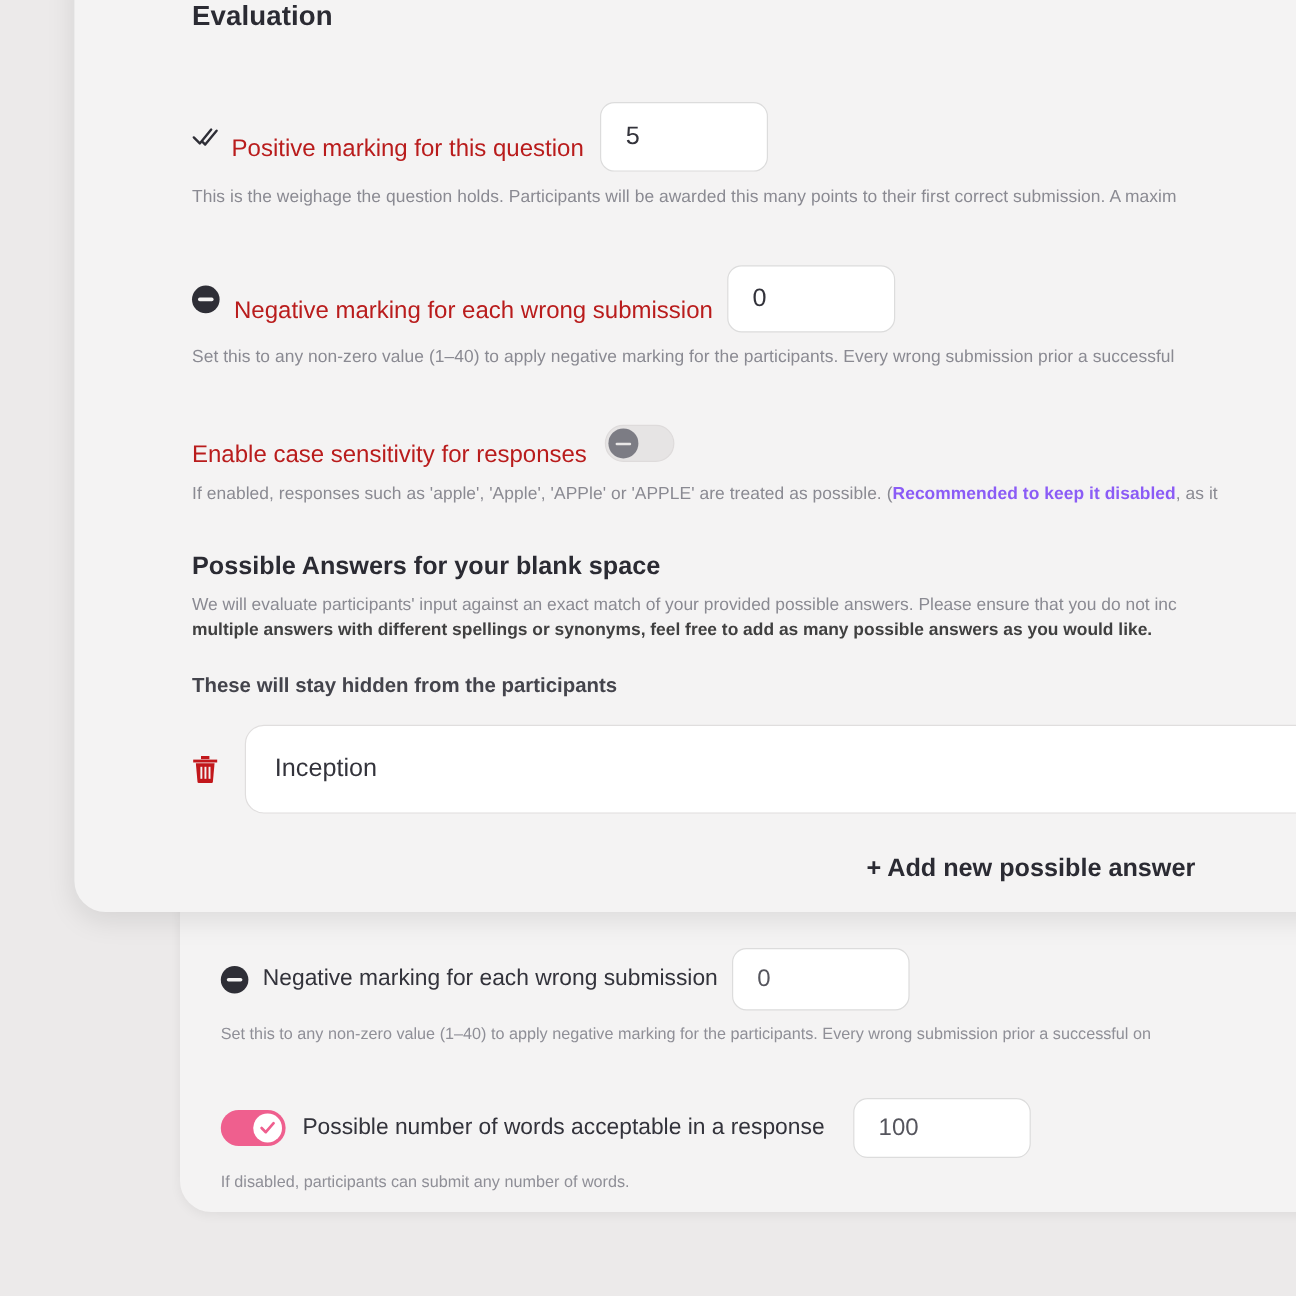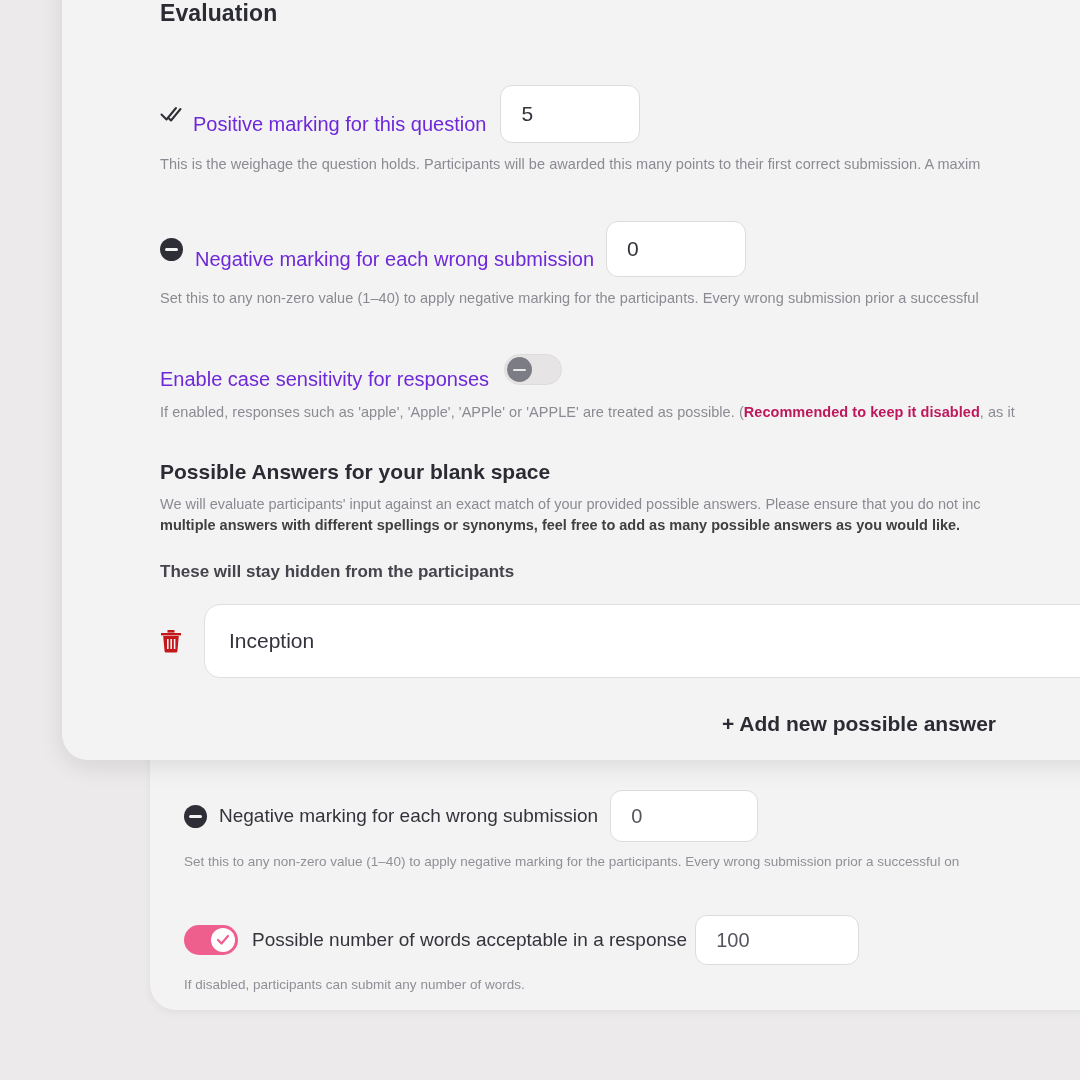--- a/index.html
+++ b/index.html
@@ -61,21 +61,21 @@
     letter-spacing: 0.1px;
   }
 
   .row {
     display: flex;
     align-items: center;
   }
 
   .row-label {
     font-size: 20px;
-    color: #6d28d9;
+    color: #b91c1c;
     white-space: nowrap;
     margin-top: 20px;
   }
 
   .helper {
     font-size: 14.5px;
     color: #8a8a92;
     margin-top: 13px;
     white-space: nowrap;
     letter-spacing: 0.05px;
@@ -266,23 +266,23 @@
     border-radius: 12px;
     font-size: 20px;
     color: #55555d;
     padding: 0 20px;
     margin-left: 12px;
     box-sizing: border-box;
     font-family: "Liberation Sans", sans-serif;
     outline: none;
   }
   .back-input-wide {
-    width: 164px;
+    width: 148px;
     height: 50px;
-    margin-left: 8px;
+    margin-left: 24px;
   }
 </style>
 </head>
 <body>
 
 <div class="screen">
 
   <div class="back-card">
     <div class="back-card-inner">
 
@@ -331,21 +331,21 @@
         <input class="num-input input-negative" value="0" style="">
       </div>
       <div class="helper">Set this to any non-zero value (1–40) to apply negative marking for the participants. Every wrong submission prior a successful</div>
 
       <div class="row" style="margin-top:42px;">
         <span class="row-label">Enable case sensitivity for responses</span>
         <span class="toggle-off">
           <span class="knob"></span>
         </span>
       </div>
-      <div class="helper"><span>If enabled, responses such as 'apple', 'Apple', 'APPle' or 'APPLE' are treated as possible. (</span><b style="color:#be185d;">Recommended to keep it disabled</b><span>, as it</span></div>
+      <div class="helper"><span>If enabled, responses such as 'apple', 'Apple', 'APPle' or 'APPLE' are treated as possible. (</span><b style="color:#8b5cf6;">Recommended to keep it disabled</b><span>, as it</span></div>
 
       <div style="margin-top:40px;">
         <div class="subsection-title">Possible Answers for your blank space</div>
         <div class="para">We will evaluate participants' input against an exact match of your provided possible answers. Please ensure that you do not inc</div>
         <div class="para"><b>multiple answers with different spellings or synonyms, feel free to add as many possible answers as you would like.</b></div>
 
         <div class="hidden-note">These will stay hidden from the participants</div>
 
         <div class="answer-row">
           <span class="trash-icon">

